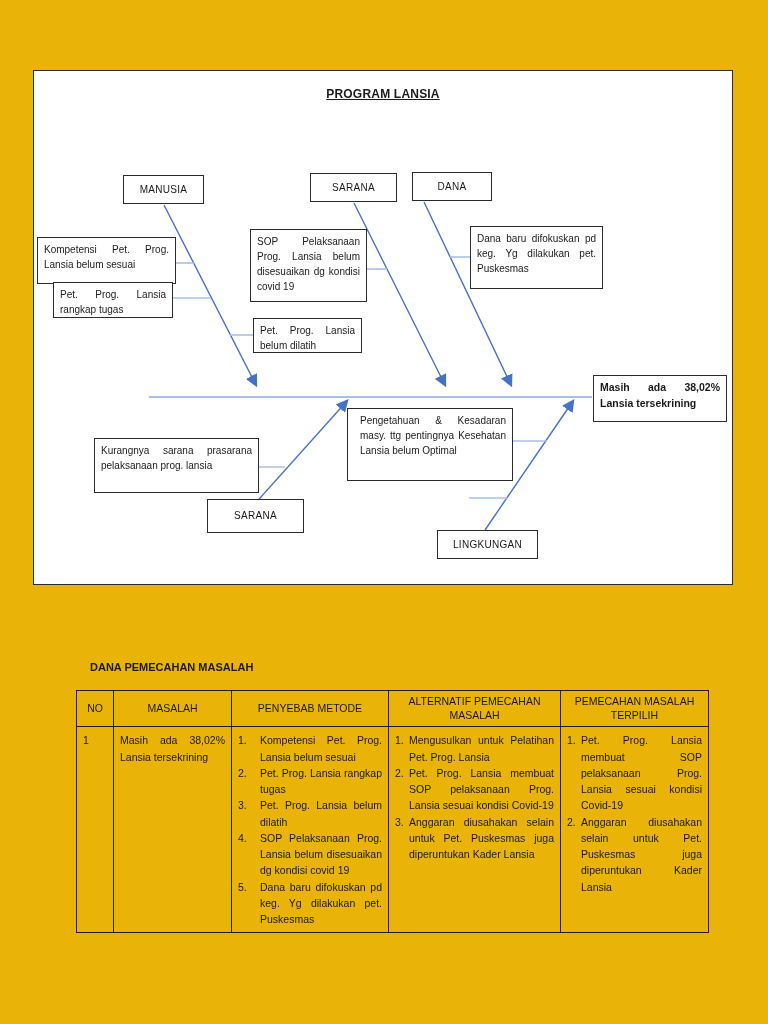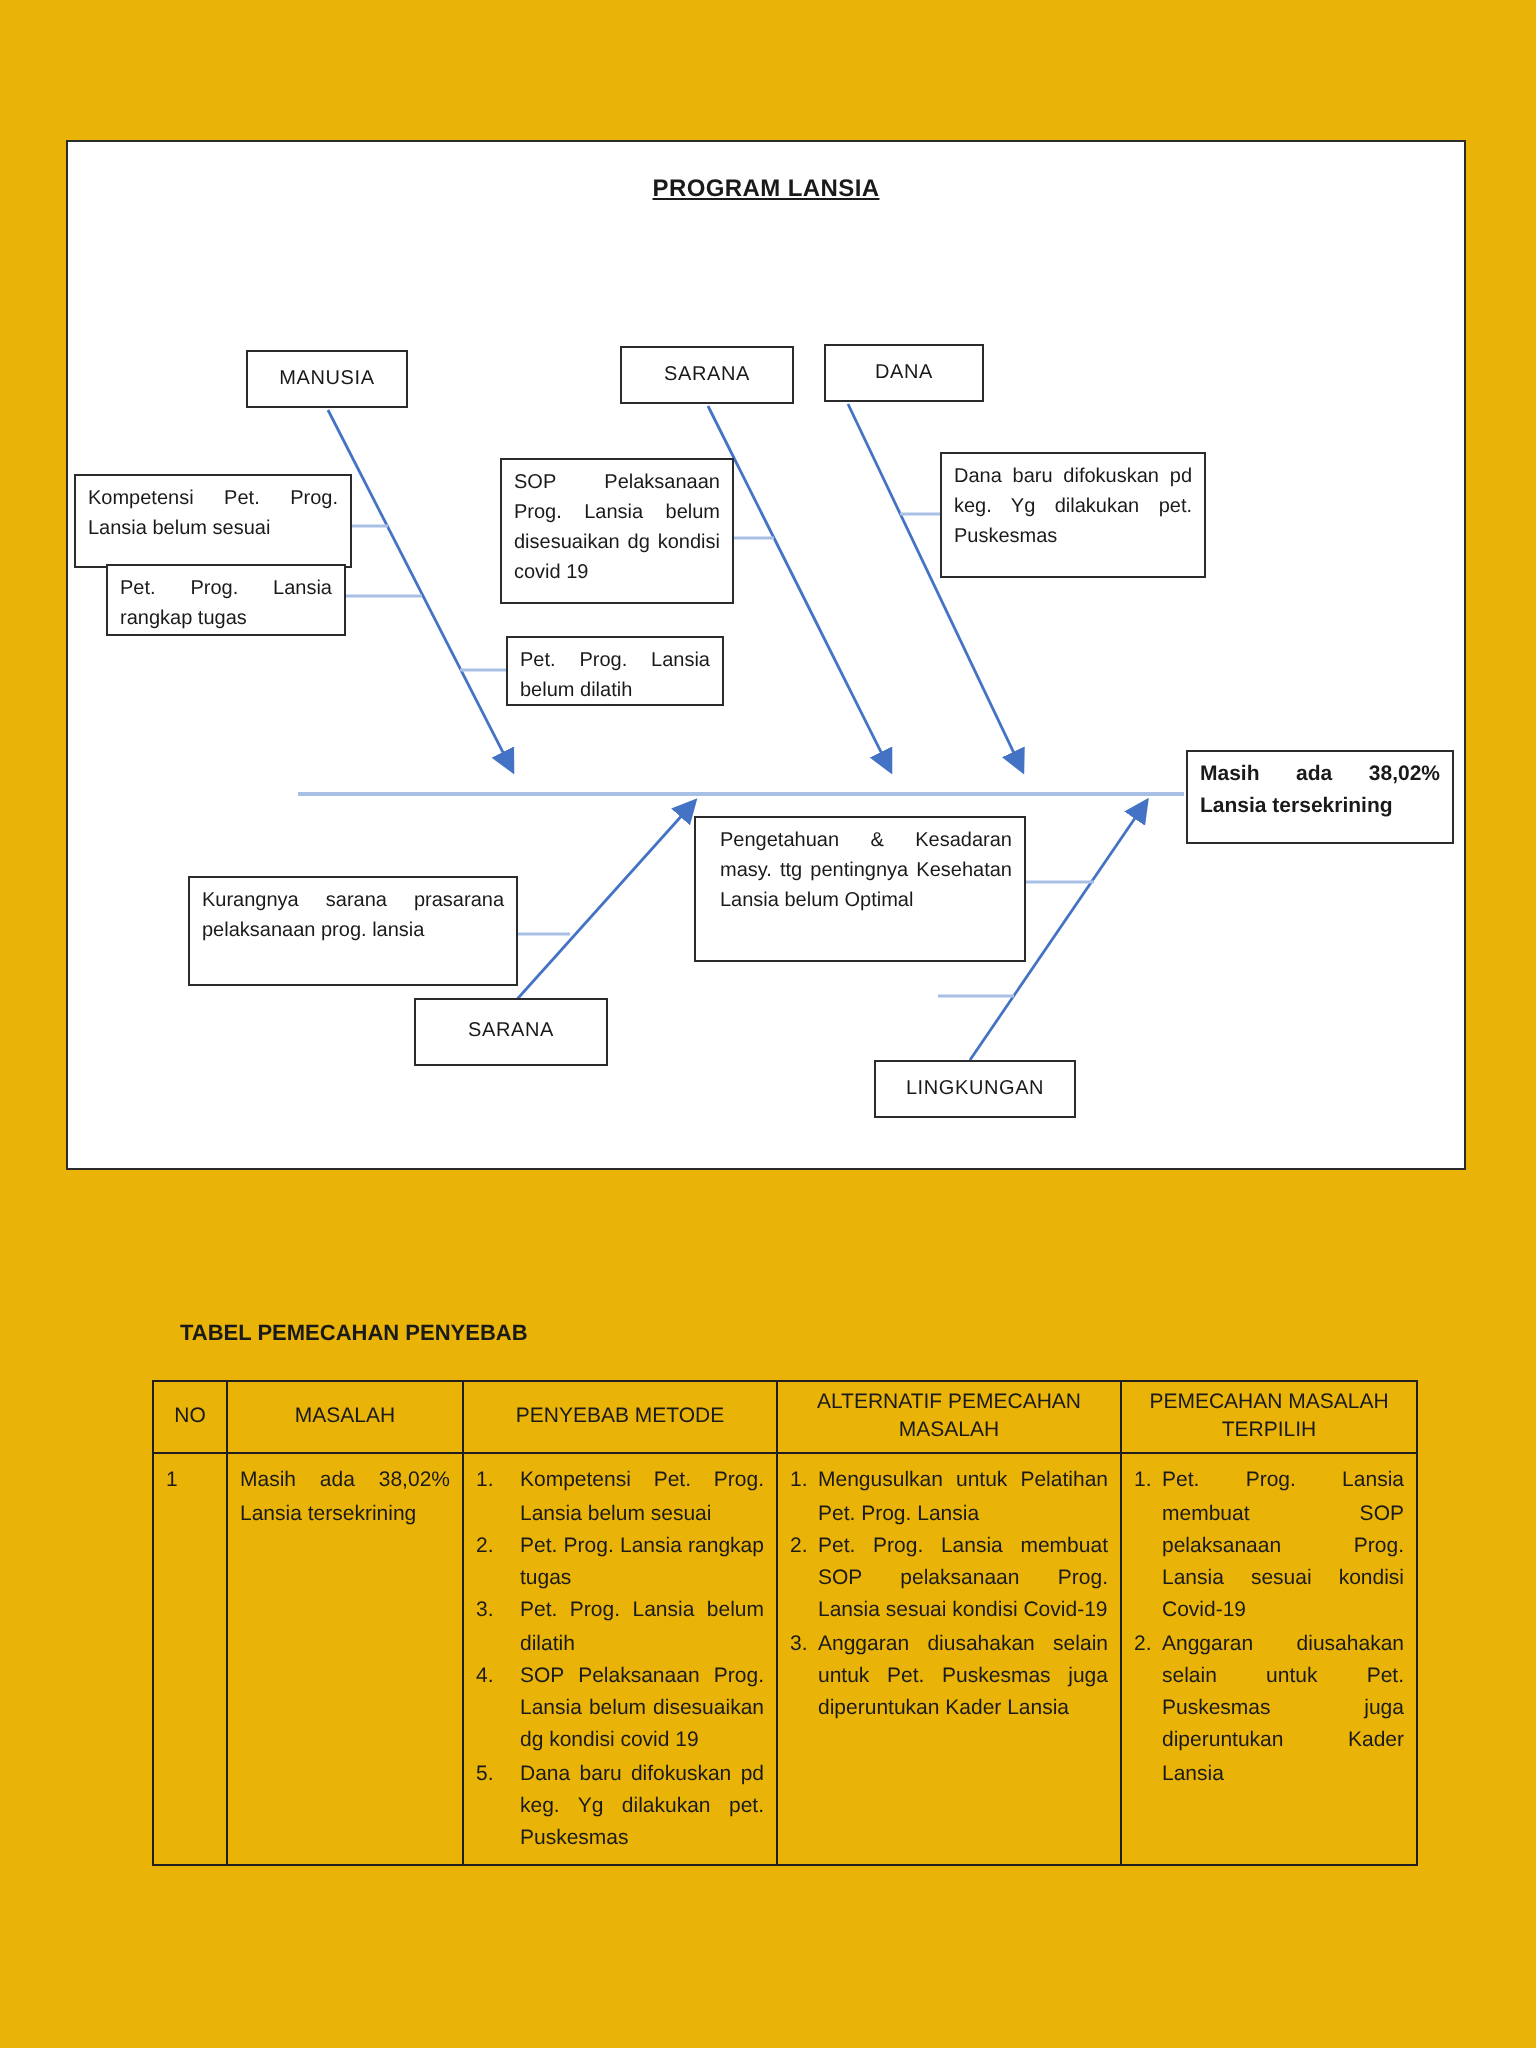--- a/index.html
+++ b/index.html
@@ -77,21 +77,21 @@
     <div class="dbox" style="left:19px; top:211px; width:120px; height:36px;">Pet. Prog. Lansia rangkap tugas</div>
     <div class="dbox" style="left:216px; top:158px; width:117px; height:73px;">SOP Pelaksanaan Prog. Lansia belum disesuaikan dg kondisi covid 19</div>
     <div class="dbox" style="left:219px; top:247px; width:109px; height:35px;">Pet. Prog. Lansia belum dilatih</div>
     <div class="dbox" style="left:436px; top:155px; width:133px; height:63px;">Dana baru difokuskan pd keg. Yg dilakukan pet. Puskesmas</div>
     <div class="dbox" style="left:60px; top:367px; width:165px; height:55px;">Kurangnya sarana prasarana pelaksanaan prog. lansia</div>
     <div class="dbox" style="left:313px; top:337px; width:166px; height:73px;padding-left:12px;">Pengetahuan &amp; Kesadaran masy. ttg pentingnya Kesehatan Lansia belum Optimal</div>
 
     <div class="dbox bold" style="left:559px; top:304px; width:134px; height:47px;">Masih ada 38,02% Lansia tersekrining</div>
   </div>
 
-  <div class="tbl-heading">TABEL PEMECAHAN PENYEBAB</div>
+  <div class="tbl-heading">DANA PEMECAHAN MASALAH</div>
 
   <table class="sol">
     <colgroup>
       <col style="width:37px">
         <col style="width:118px">
         <col style="width:157px">
       <col style="width:172px">
         <col style="width:148px">
     </colgroup>
     <thead>

